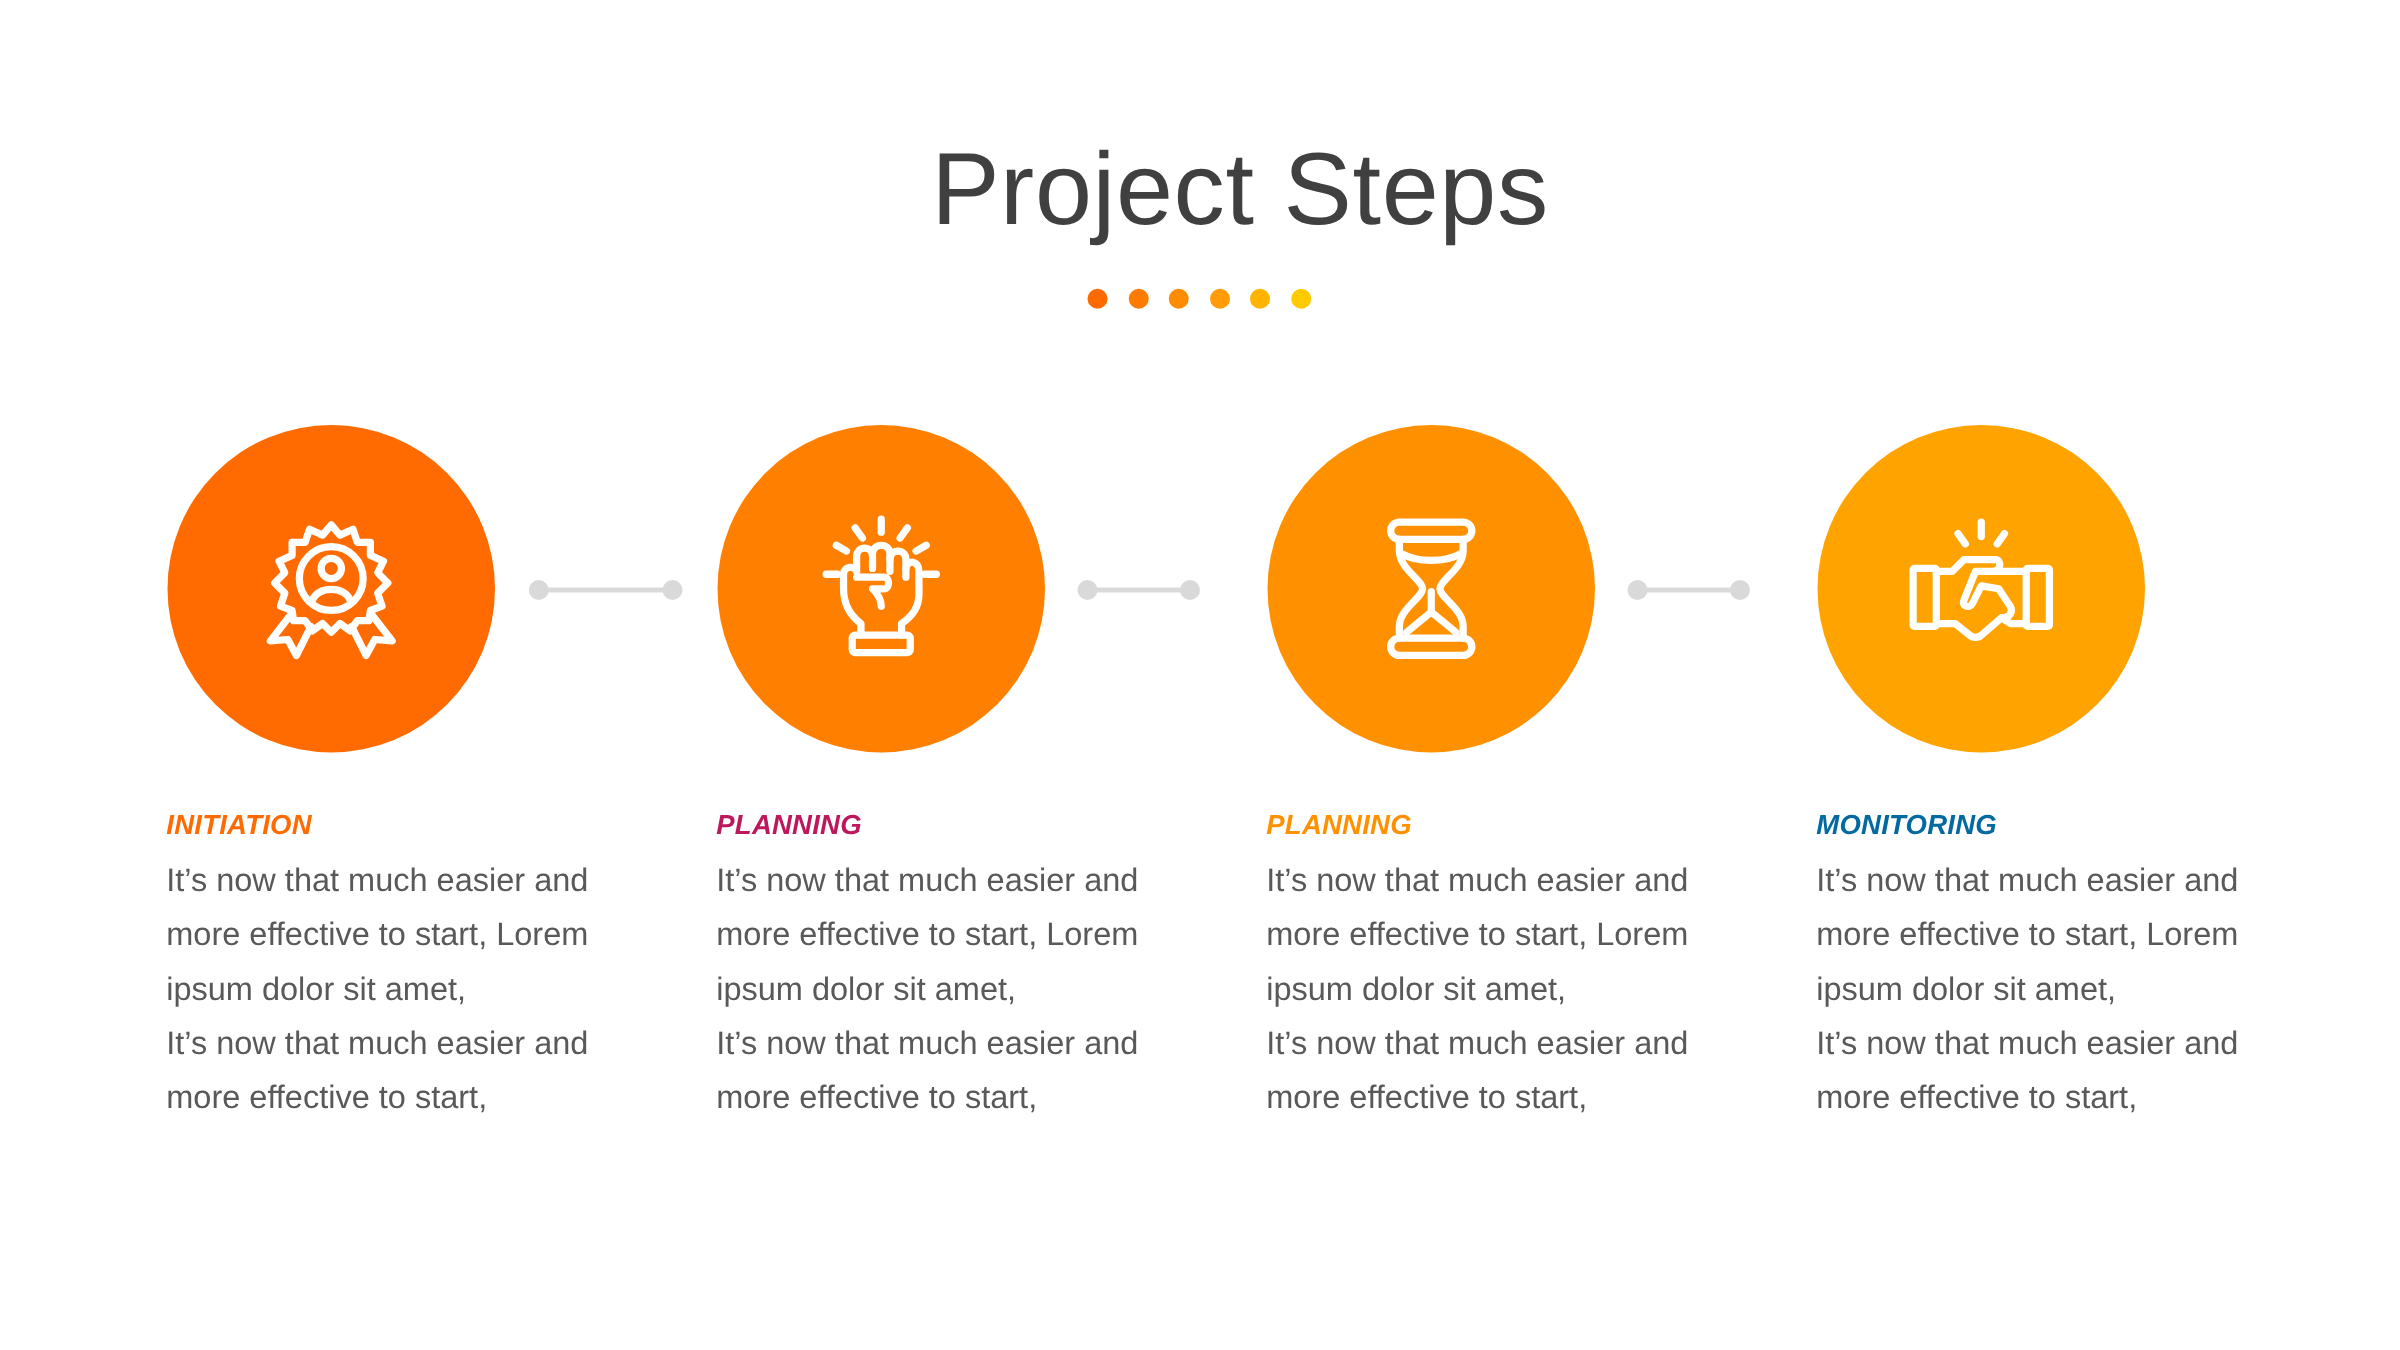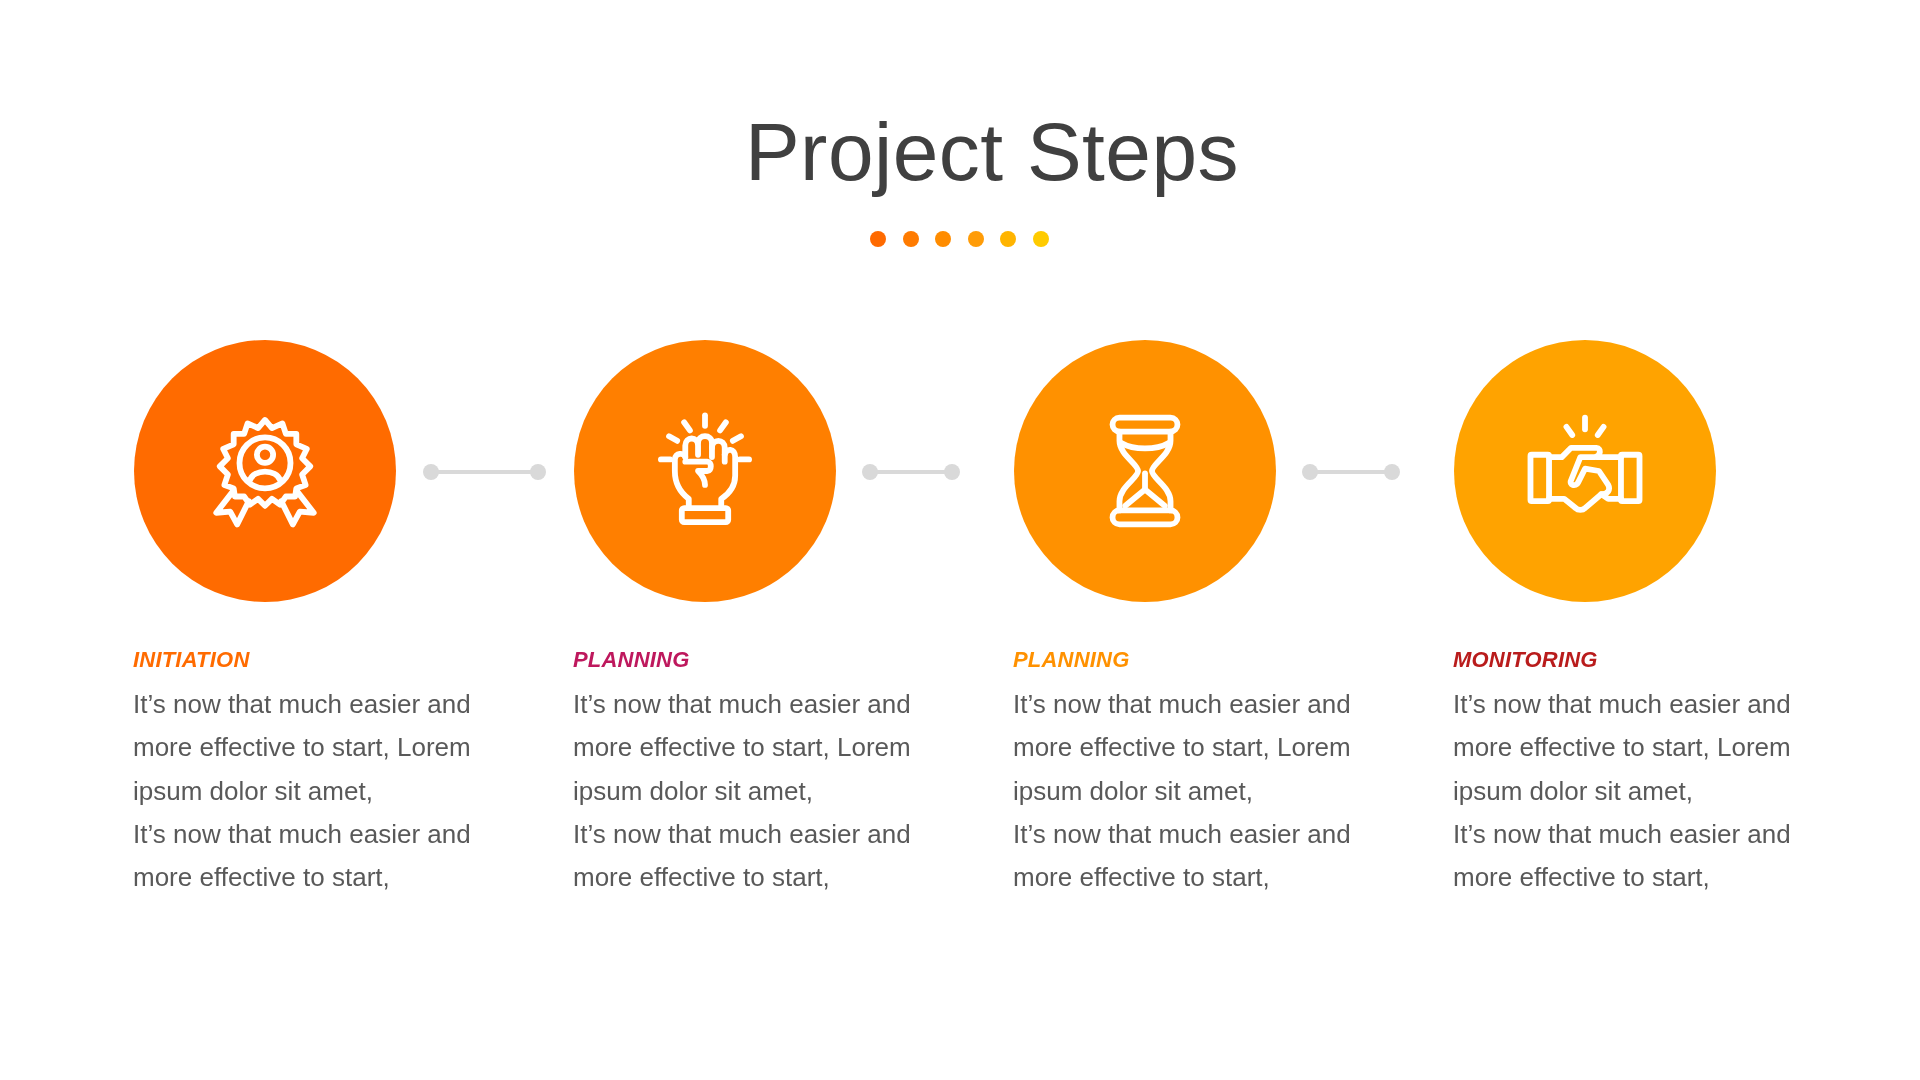--- a/index.html
+++ b/index.html
@@ -217,21 +217,21 @@
       <line x1="50" y1="4" x2="50" y2="14"></line>
       <line x1="34" y1="12" x2="39" y2="19"></line>
       <line x1="66" y1="12" x2="61" y2="19"></line>
       <rect x="3" y="36" width="16" height="40" rx="1"></rect>
       <rect x="81" y="36" width="16" height="40" rx="1"></rect>
       <path d="M19 38 L30 38 L38 30 L60 30 C64 30, 64 38, 58 38 L46 38 L38 58 C36 62, 42 64, 44 60 L50 48 L62 50 L70 62 C72 66, 70 70, 64 70 L50 82 C48 84, 44 84, 42 82 L32 74 L19 74"></path>
       <path d="M81 38 L60 38"></path>
       <path d="M81 74 L70 74 L64 70"></path>
     </svg>
   </div>
-  <h2 class="step-title" style="color: #b91c1c;">MONITORING</h2>
+  <h2 class="step-title" style="color: #0369a1;">MONITORING</h2>
   <p class="step-body">
     <span>It’s now that much easier and</span>
     <span>more effective to start, Lorem</span>
     <span>ipsum dolor sit amet,</span>
     <span>It’s now that much easier and</span>
     <span>more effective to start,</span>
   </p>
 </div>
 
 </body></html>

